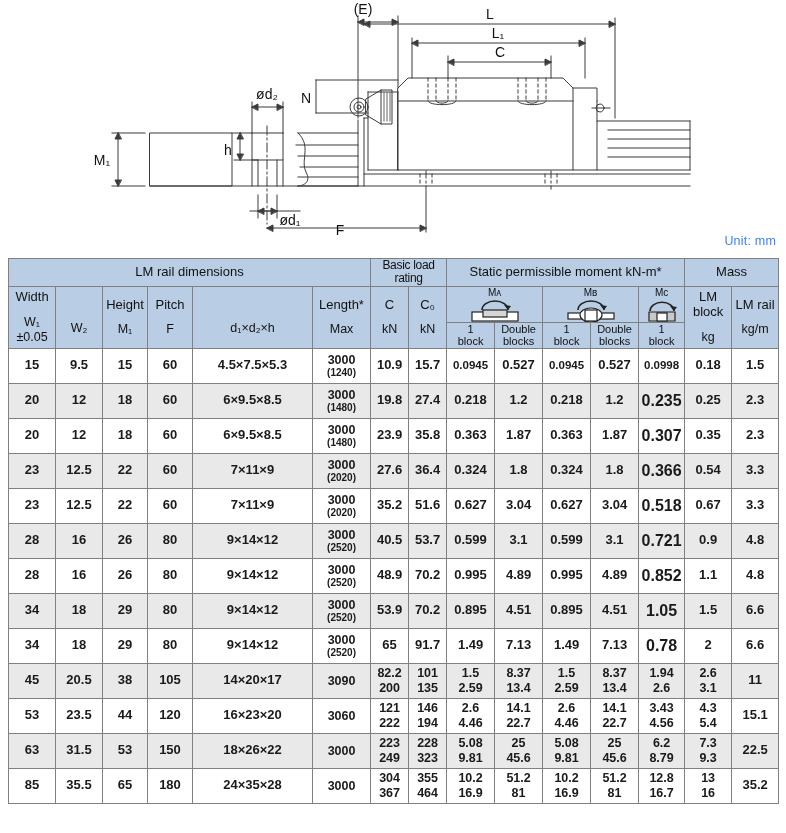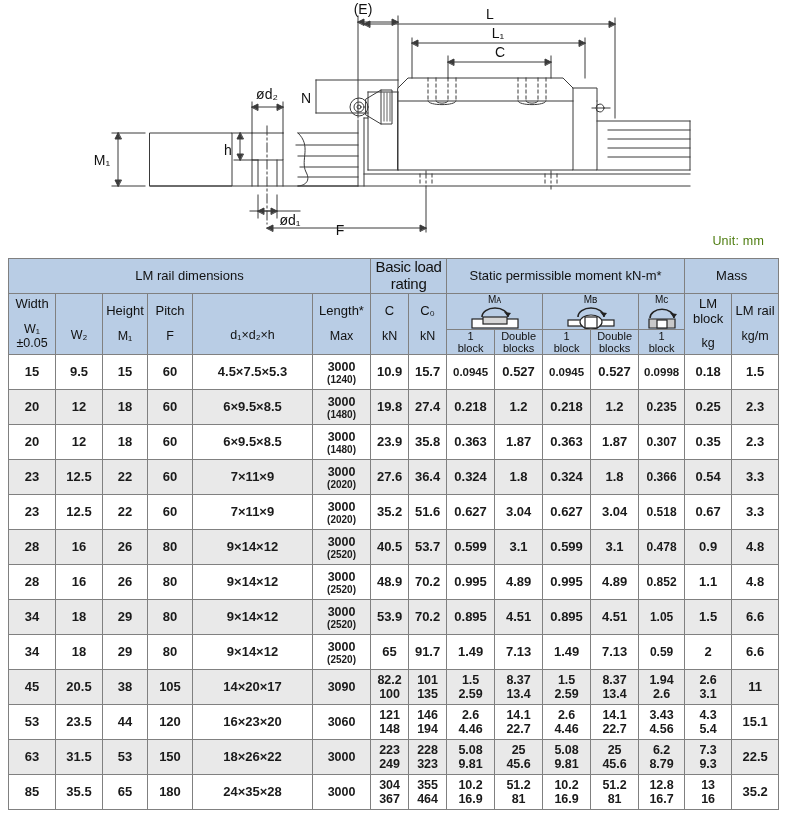--- a/index.html
+++ b/index.html
@@ -8,22 +8,22 @@
     background:#ffffff;
     font-family:"Liberation Sans", sans-serif;
     color:#1a1a1a;
     overflow:hidden;
   }
   #page{position:relative;width:786px;height:833px;}
 
   
   #drawing{position:absolute;left:0;top:0;width:786px;height:240px;}
   #unit-label{
-    position:absolute;right:22px;top:234px;
-    font-size:12.5px;color:#4d7c0f;letter-spacing:.2px;
+    position:absolute;right:10px;top:234px;
+    font-size:12.5px;color:#3b82f6;letter-spacing:.2px;
   }
 
   
   #table-wrap{position:absolute;left:8px;top:258px;width:770px;}
   table{
     border-collapse:collapse;
     table-layout:fixed;
     width:770px;
     font-size:13px;
   }
@@ -35,36 +35,36 @@
     line-height:1.12;
     font-weight:bold;
     color:#1a1a1a;
   }
   thead th{
     background:#b9cde5;
     font-weight:normal;
     color:#111;
   }
   .hdr-top{height:18px;font-size:13px;}
-  .hdr-top.small{font-size:15px;letter-spacing:-.3px;}
+  .hdr-top.small{font-size:12px;letter-spacing:-.3px;}
   .hdr-mid{height:44px;font-size:13px;}
   .hdr-sym{height:34px;font-size:10px;}
   .hdr-unit{height:22px;font-size:12.5px;}
   .sub2{font-size:12.5px;}
   .tiny{font-size:11px;display:block;}
 
   tbody tr{height:35px;}
   tbody tr.alt td{background:#e9e9e9;}
   tbody tr td{background:#ffffff;}
   td.len{font-size:12.5px;}
   td.len .l2{display:block;font-size:10px;}
   td.dual{font-size:12.5px;line-height:1.18;}
   td.dual span{display:block;}
   td.narrow{font-size:11.5px;margin-top:32px;}
-  td.mc{font-size:12px;}
+  td.mc{font-size:16px;}
 
   
   .pict{display:block;margin:2px auto 0;}
 </style>
 </head>
 <body>
 
 <div id="page">
 
   <svg id="drawing" viewBox="0 0 786 240">
@@ -458,21 +458,21 @@
             <td>26</td>
             <td>80</td>
             <td>9×14×12</td>
             <td class="len">3000<span class="l2">(2520)</span></td>
             <td>40.5</td>
             <td>53.7</td>
             <td>0.599</td>
             <td>3.1</td>
             <td>0.599</td>
             <td>3.1</td>
-            <td class="mc">0.478</td>
+            <td class="mc">0.721</td>
             <td>0.9</td>
             <td>4.8</td>
           </tr>
           <tr>
             <td>28</td>
             <td>16</td>
             <td>26</td>
             <td>80</td>
             <td>9×14×12</td>
             <td class="len">3000<span class="l2">(2520)</span></td>
@@ -509,34 +509,34 @@
             <td>29</td>
             <td>80</td>
             <td>9×14×12</td>
             <td class="len">3000<span class="l2">(2520)</span></td>
             <td>65</td>
             <td>91.7</td>
             <td>1.49</td>
             <td>7.13</td>
             <td>1.49</td>
             <td>7.13</td>
-            <td class="mc">0.59</td>
+            <td class="mc">0.78</td>
             <td>2</td>
             <td>6.6</td>
           </tr>
           <tr class="alt">
             <td>45</td>
             <td>20.5</td>
             <td>38</td>
             <td>105</td>
             <td>14×20×17</td>
             <td class="len">3090</td>
             <td class="dual">
               <span>82.2</span>
-              <span>100</span>
+              <span>200</span>
             </td>
             <td class="dual">
               <span>101</span>
               <span>135</span>
             </td>
             <td class="dual">
               <span>1.5</span>
               <span>2.59</span>
             </td>
             <td class="dual">
@@ -563,21 +563,21 @@
           </tr>
           <tr>
             <td>53</td>
             <td>23.5</td>
             <td>44</td>
             <td>120</td>
             <td>16×23×20</td>
             <td class="len">3060</td>
             <td class="dual">
               <span>121</span>
-              <span>148</span>
+              <span>222</span>
             </td>
             <td class="dual">
               <span>146</span>
               <span>194</span>
             </td>
             <td class="dual">
               <span>2.6</span>
               <span>4.46</span>
             </td>
             <td class="dual">

